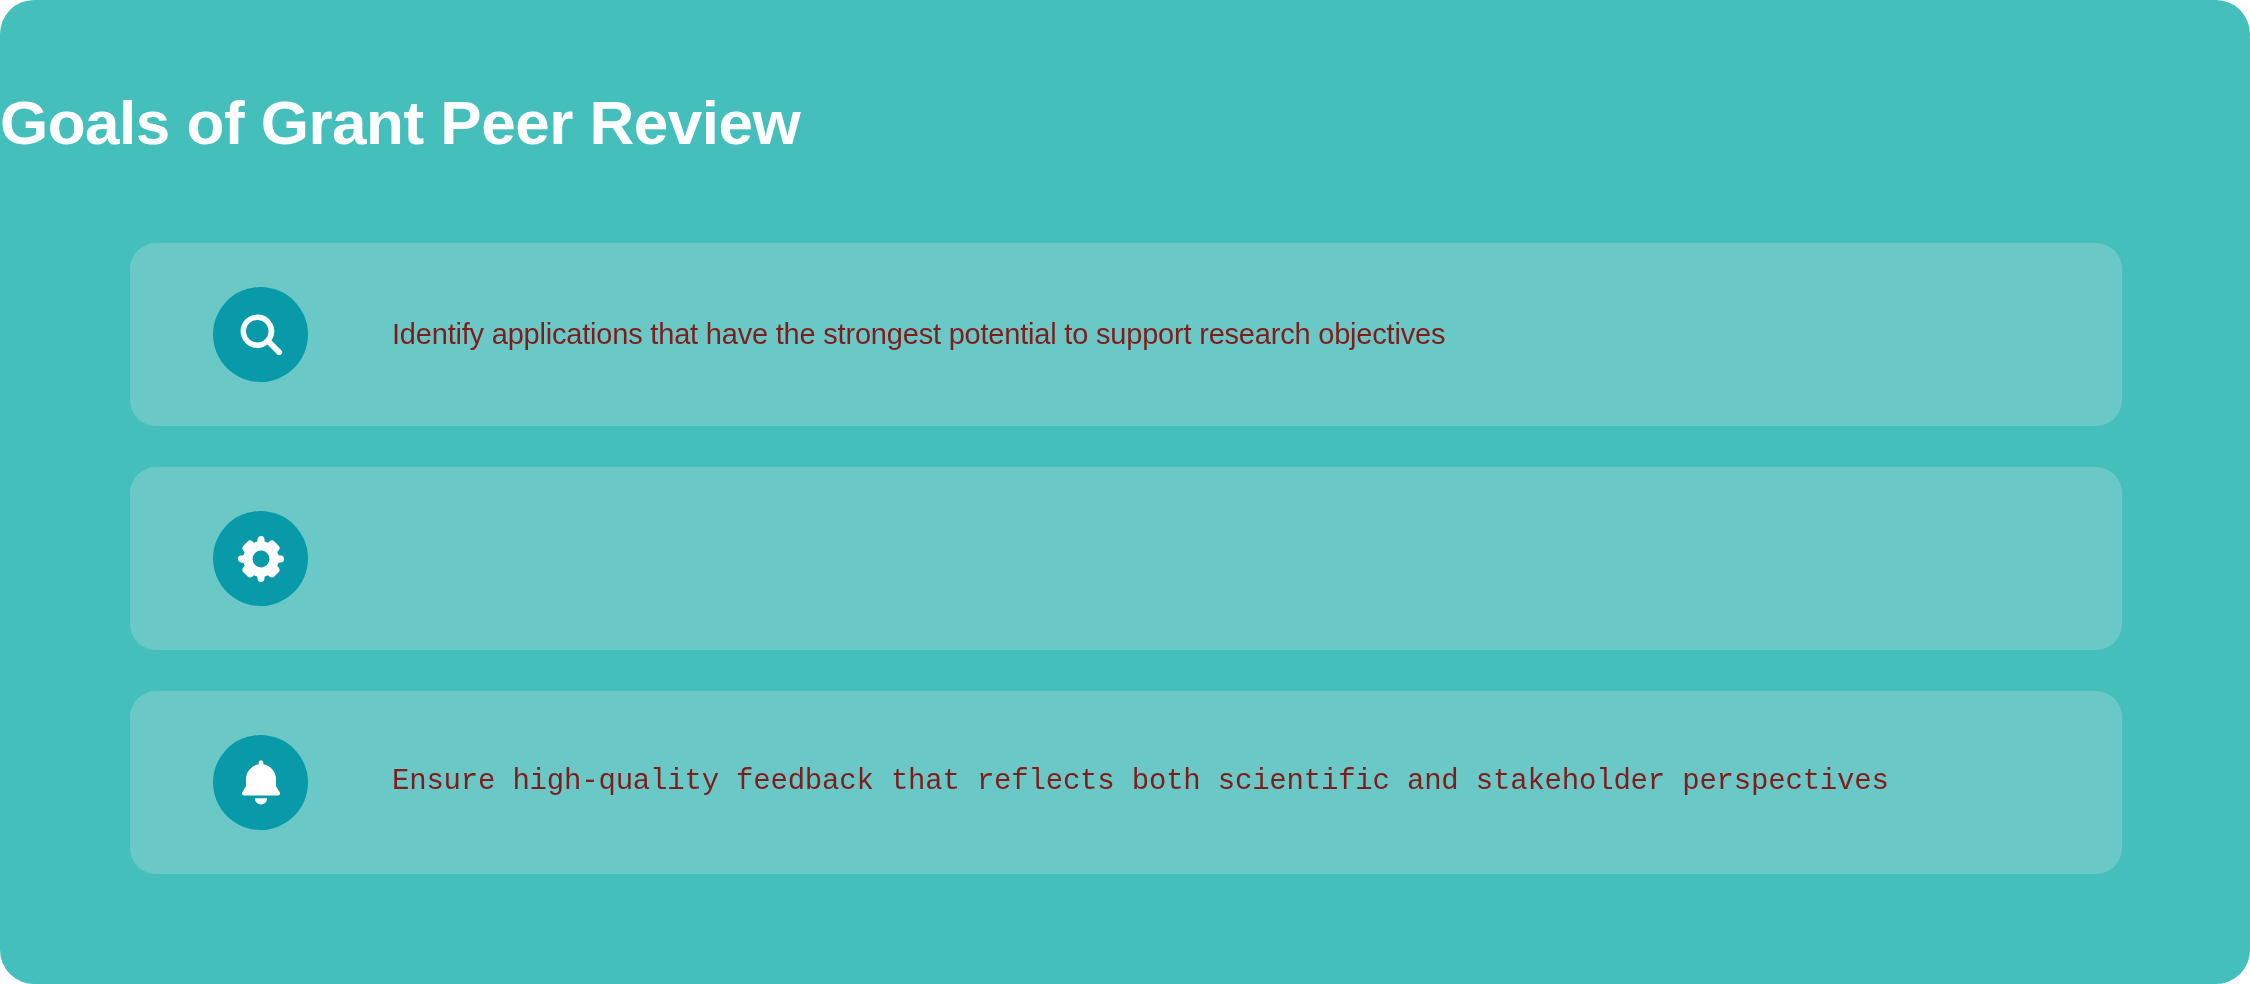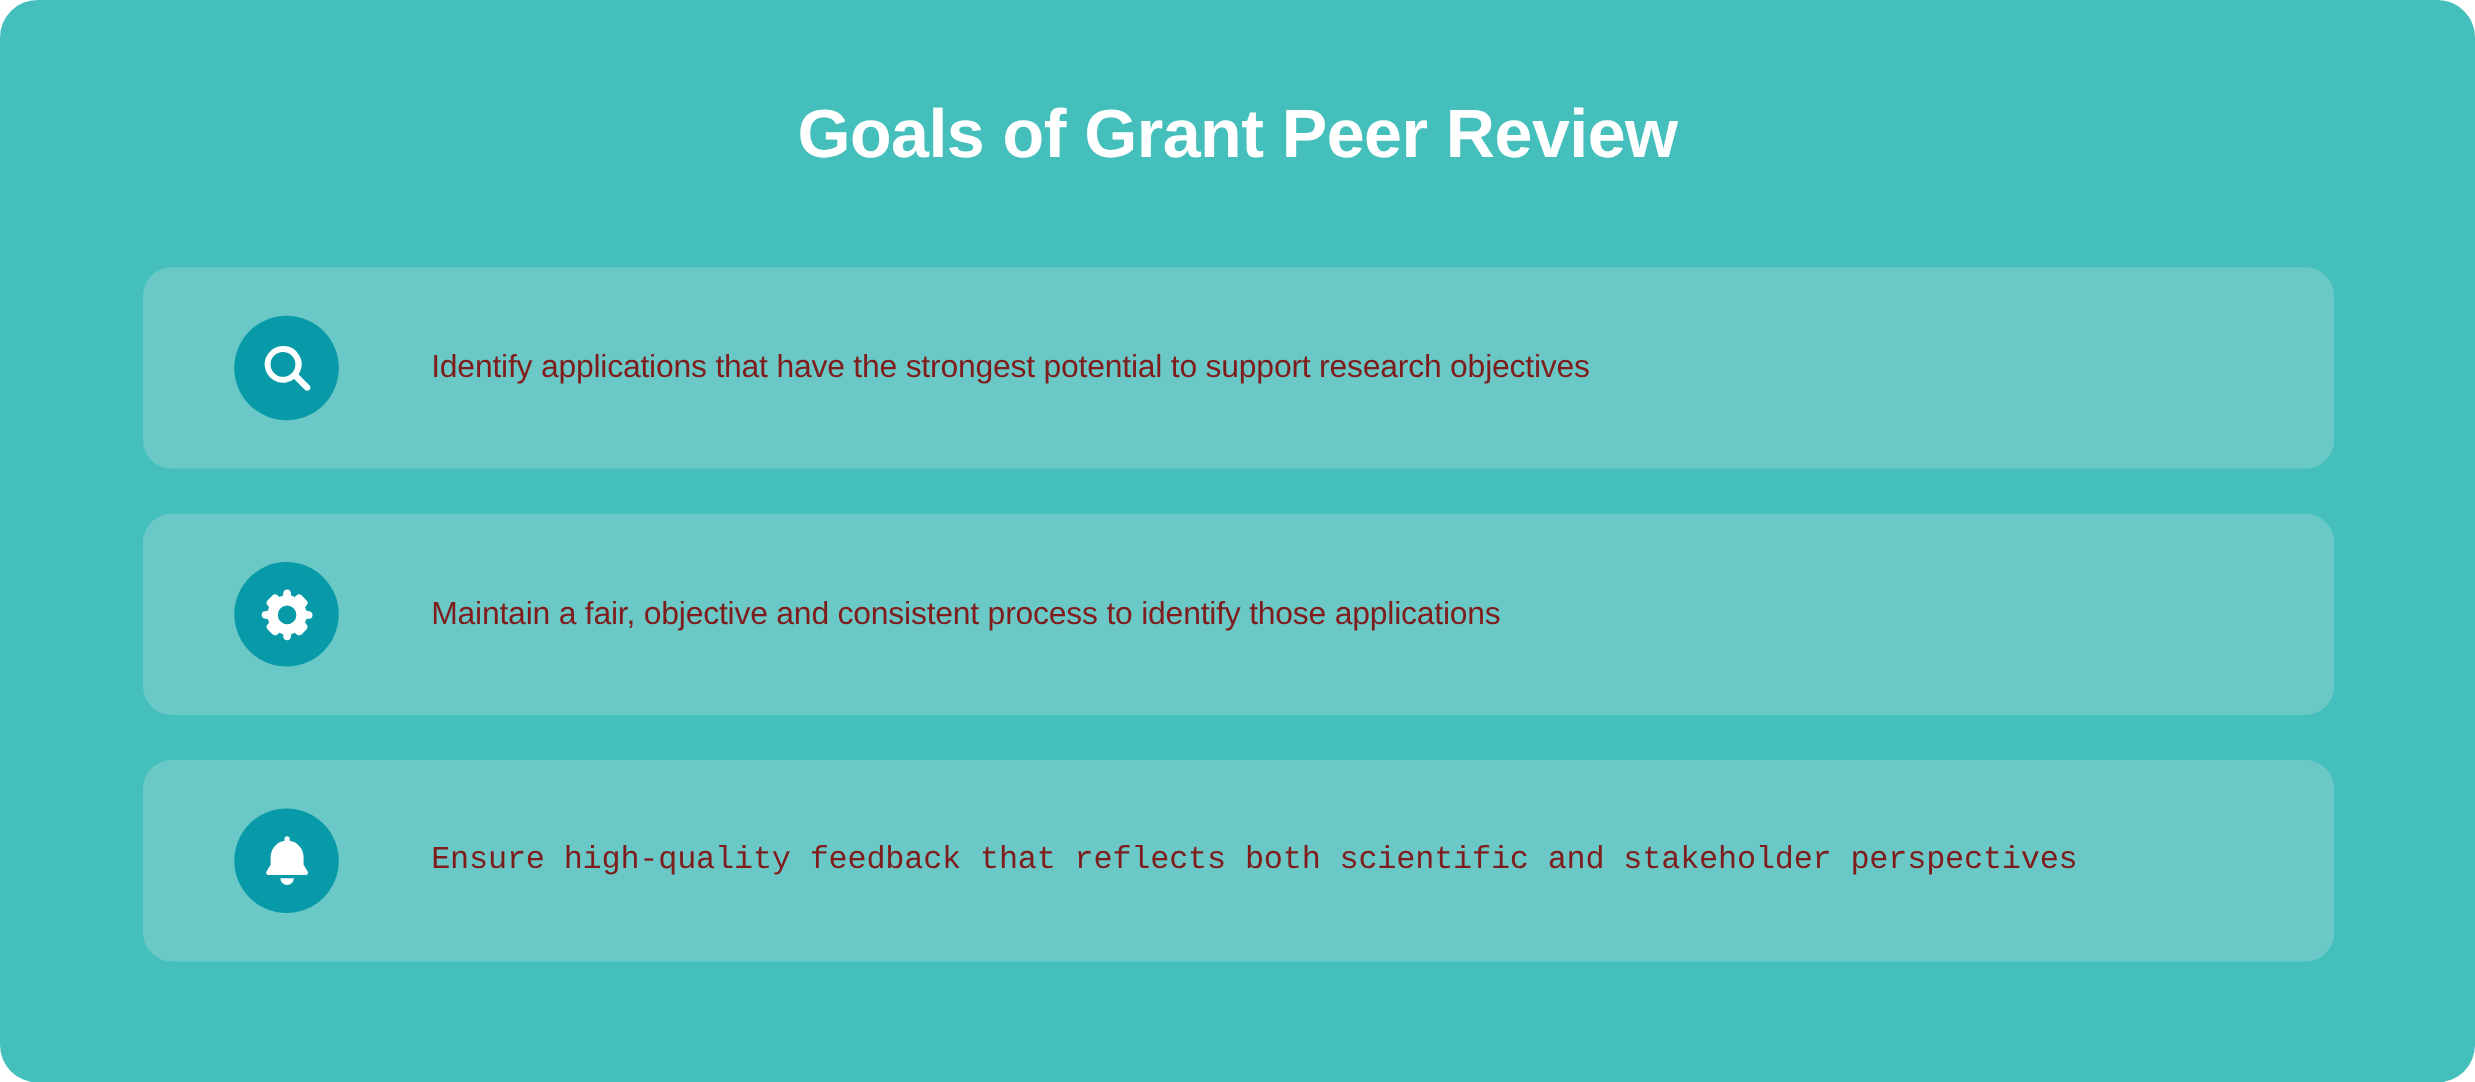--- a/index.html
+++ b/index.html
@@ -25,21 +25,20 @@
     background: #44bfbc;
     border-radius: 34px;
     overflow: hidden;
   }
 
   .panel-title {
     position: absolute;
     left: 0;
     top: 92px;
     width: 2250px;
-    text-align: center;
     color: #ffffff;
     font-size: 62px;
     font-weight: 700;
     letter-spacing: -0.5px;
     line-height: 1;
     white-space: nowrap;
   }
 
   .goal-list {
     position: absolute;
@@ -106,21 +105,20 @@
       </span>
       <span class="goal-text">Identify applications that have the strongest potential to support research objectives</span>
     </div>
 
     <div class="goal-card">
       <span class="goal-icon-circle">
         <svg viewBox="0 0 24 24" aria-hidden="true">
           <path d="M12 0.9c-0.85 0-1.55 0.64-1.64 1.47l-0.13 1.2a8.6 8.6 0 0 0-1.52 0.63l-0.94-0.76A1.65 1.65 0 0 0 5.6 3.56L3.56 5.6a1.65 1.65 0 0 0-0.12 2.17l0.76 0.94a8.6 8.6 0 0 0-0.63 1.52l-1.2 0.13a1.65 1.65 0 0 0-1.47 1.64c0 0.85 0.64 1.55 1.47 1.64l1.2 0.13c0.16 0.53 0.37 1.04 0.63 1.52l-0.76 0.94a1.65 1.65 0 0 0 0.12 2.17l2.04 2.04c0.6 0.6 1.54 0.65 2.17 0.12l0.94-0.76c0.48 0.26 0.99 0.47 1.52 0.63l0.13 1.2c0.09 0.83 0.79 1.47 1.64 1.47s1.55-0.64 1.64-1.47l0.13-1.2c0.53-0.16 1.04-0.37 1.52-0.63l0.94 0.76c0.63 0.53 1.57 0.48 2.17-0.12l2.04-2.04c0.6-0.6 0.65-1.54 0.12-2.17l-0.76-0.94c0.26-0.48 0.47-0.99 0.63-1.52l1.2-0.13A1.65 1.65 0 0 0 23.1 12c0-0.85-0.64-1.55-1.47-1.64l-1.2-0.13a8.6 8.6 0 0 0-0.63-1.52l0.76-0.94a1.65 1.65 0 0 0-0.12-2.17L18.4 3.56a1.65 1.65 0 0 0-2.17-0.12l-0.94 0.76a8.6 8.6 0 0 0-1.52-0.63l-0.13-1.2A1.65 1.65 0 0 0 12 0.9zm0 7.05a4.05 4.05 0 1 1 0 8.1 4.05 4.05 0 0 1 0-8.1z"></path>
         </svg>
       </span>
-      <span class="goal-text">Maintain a fair, objective and consistent process to identify those applications</span>
     </div>
 
     <div class="goal-card">
       <span class="goal-icon-circle">
         <svg viewBox="0 0 24 24" aria-hidden="true">
           <path d="M12 1.1c-0.62 0-1.12 0.5-1.12 1.12v0.84a7.2 7.2 0 0 0-6.08 7.1v3.36l-1.79 2.9a1.05 1.05 0 0 0 0.9 1.6h16.18a1.05 1.05 0 0 0 0.9-1.6l-1.79-2.9v-3.36a7.2 7.2 0 0 0-6.08-7.1v-0.84c0-0.62-0.5-1.12-1.12-1.12z"></path>
           <path d="M9.05 19.35a2.95 2.95 0 0 0 5.9 0z"></path>
         </svg>
       </span>
       <span class="goal-text">Ensure high-quality feedback that reflects both scientific and stakeholder perspectives</span>

